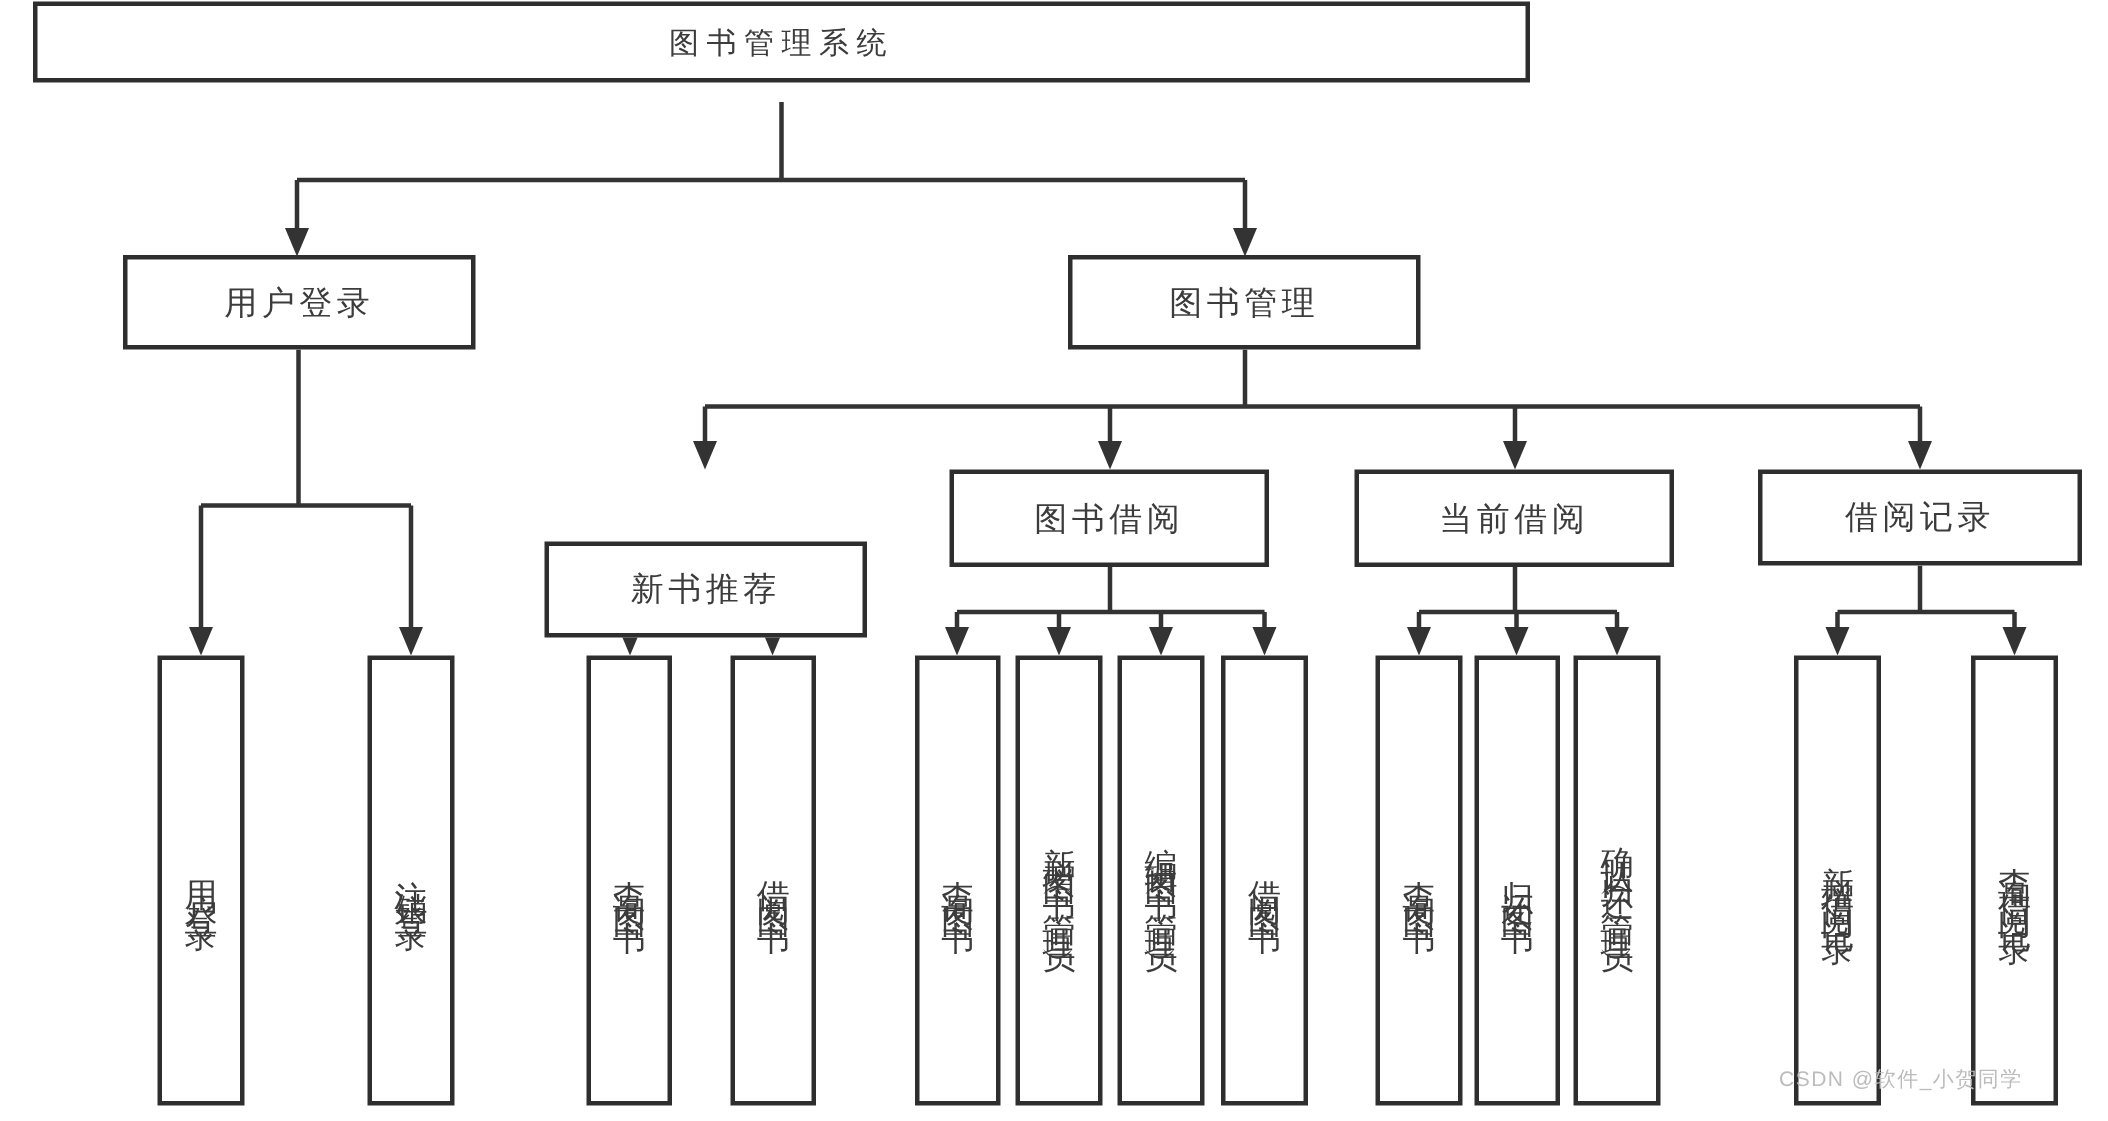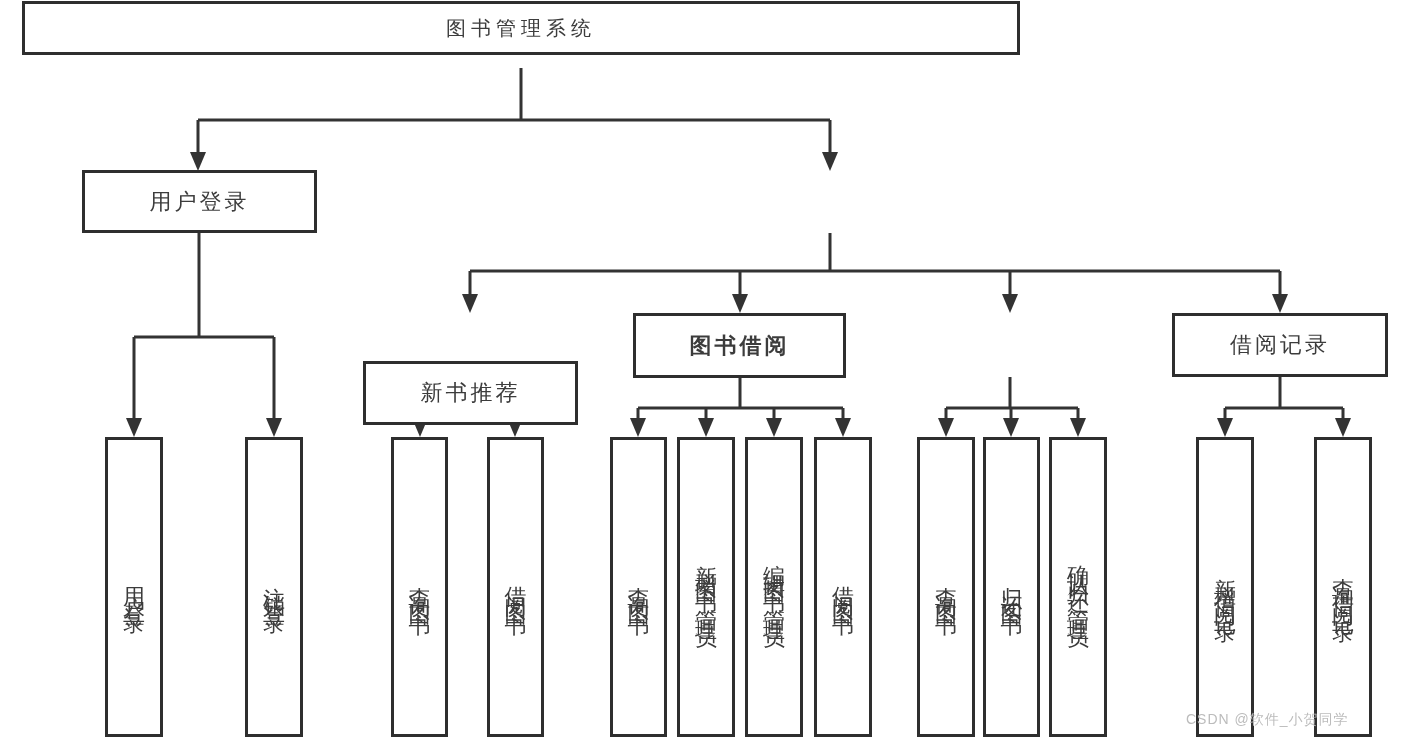--- a/index.html
+++ b/index.html
@@ -97,23 +97,25 @@
     <polygon points="1070,418 1086,418 1078,437"></polygon>
 
     <path d="M1280 377 V408 M1225 408 H1343 M1225 408 V420 M1343 408 V420"></path>
     <polygon points="1217,418 1233,418 1225,437"></polygon>
     <polygon points="1335,418 1351,418 1343,437"></polygon>
   </svg>
 
   <div class="node root" style="left:22px;top:1px;width:998px;height:54px;">图书管理系统</div>
 
   <div class="node" style="left:82px;top:170px;width:235px;height:63px;">用户登录</div>
+  <div class="node" style="left:712px;top:170px;width:235px;height:63px;">图书管理</div>
 
   <div class="node" style="left:363px;top:313px;width:215px;height:64px;margin-top:48px;">新书推荐</div>
-  <div class="node" style="left:633px;top:313px;width:213px;height:65px;font-weight:bold;">图书借阅</div>
+  <div class="node" style="left:633px;top:313px;width:213px;height:65px;">图书借阅</div>
+  <div class="node" style="left:903px;top:313px;width:213px;height:65px;">当前借阅</div>
   <div class="node" style="left:1172px;top:313px;width:216px;height:64px;">借阅记录</div>
 
   <div class="node leaf" style="left:105px;top:437px;width:58px;height:300px;">用户登录</div>
   <div class="node leaf" style="left:245px;top:437px;width:58px;height:300px;">注销登录</div>
 
   <div class="node leaf" style="left:391px;top:437px;width:57px;height:300px;">查询图书</div>
   <div class="node leaf" style="left:487px;top:437px;width:57px;height:300px;">借阅图书</div>
 
   <div class="node leaf" style="left:610px;top:437px;width:57px;height:300px;">查询图书</div>
   <div class="node leaf" style="left:677px;top:437px;width:58px;height:300px;">新增图书（管理员）</div>

